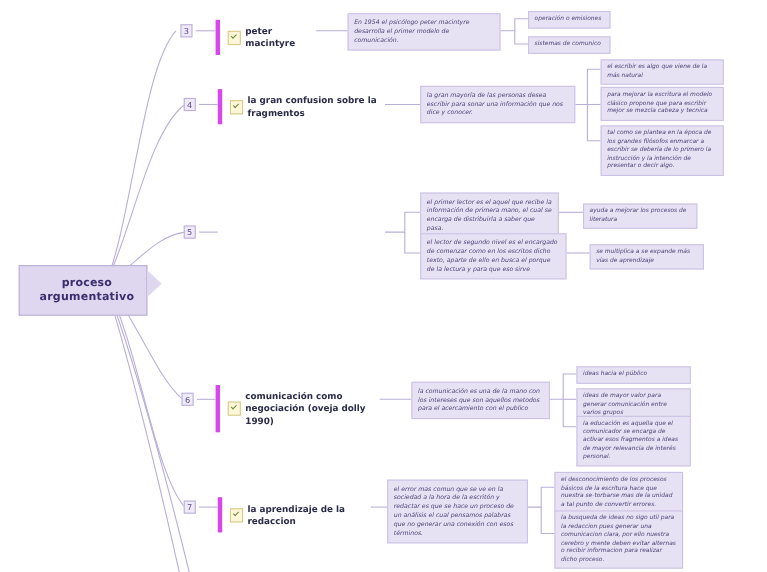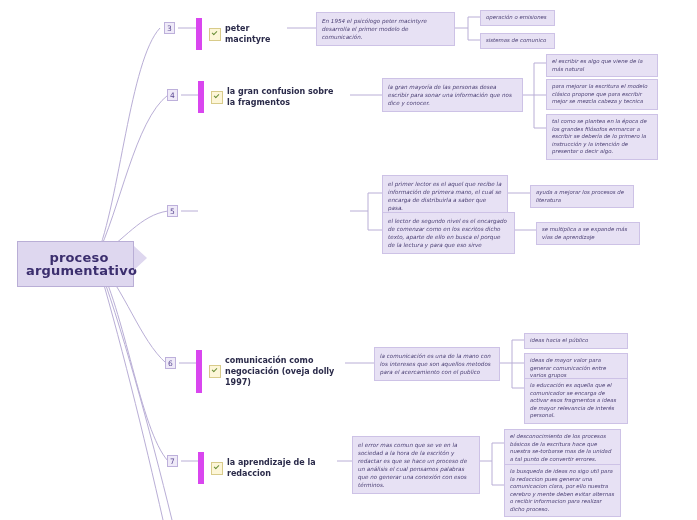--- a/index.html
+++ b/index.html
@@ -30,37 +30,37 @@
   .node {
     position: absolute;
     box-sizing: border-box;
   }
   
   .root {
     background: #ded7ef;
     border: 1px solid #b9aed6;
     color: #3b2e6e;
     font-weight: bold;
-    font-size: 13px;
+    font-size: 10px;
     line-height: 13px;
     text-align: center;
     padding: 9px 1px 9px 8px;
     letter-spacing: 0.2px;
   }
   .root-arrow {
     position: absolute;
     width: 0; height: 0;
     border-top: 12px solid transparent;
     border-bottom: 12px solid transparent;
     border-left: 13px solid #ded7ef;
   }
   
   .topic {
     background: #ffffff;
-    border-left: 6px solid #d946ef;
+    border-left: 4px solid #d946ef;
     color: #2b2b4a;
     font-weight: bold;
     font-size: 8px;
     line-height: 11px;
     padding: 5px 6px 5px 7px;
     display: flex;
     align-items: center;
     gap: 4px;
   }
   .topic .tlabel { display: block; }
@@ -194,21 +194,21 @@
 
   <div class="badge" style="left:167px; top:205px;">5</div>
   <div class="node detail" style="left:382px; top:175px; width:126px;">el primer lector es el aquel que recibe la información de primera mano, el cual se encarga de distribuirla a saber que pasa.</div>
   <div class="node leaf" style="left:530px; top:185px; width:104px;">ayuda a mejorar los procesos de literatura</div>
   <div class="node detail" style="left:382px; top:212px; width:133px;">el lector de segundo nivel es el encargado de comenzar como en los escritos dicho texto, aparte de ello en busca el porque de la lectura y para que eso sirve</div>
   <div class="node leaf" style="left:536px; top:222px; width:104px;">se multiplica a se expande más vías de aprendizaje</div>
 
   <div class="badge" style="left:165px; top:357px;">6</div>
   <div class="node topic" style="left:196px; top:350px; width:149px;">
     <span class="note-icon"></span>
-    <span class="tlabel">comunicación como negociación (oveja dolly 1997)</span>
+    <span class="tlabel">comunicación como negociación (oveja dolly 1990)</span>
   </div>
   <div class="node detail" style="left:374px; top:347px; width:126px;">la comunicación es una de la mano con los intereses que son aquellos metodos para el acercamiento con el publico</div>
   <div class="node leaf" style="left:524px; top:333px; width:104px;">ideas hacia el público</div>
   <div class="node leaf" style="left:524px; top:353px; width:104px;">ideas de mayor valor para generar comunicación entre varios grupos</div>
   <div class="node leaf" style="left:524px; top:378px; width:104px;">la educación es aquella que el comunicador se encarga de activar esos fragmentos a ideas de mayor relevancia de interés personal.</div>
 
   <div class="badge" style="left:167px; top:455px;">7</div>
   <div class="node topic" style="left:198px; top:452px; width:139px;">
     <span class="note-icon"></span>
     <span class="tlabel">la aprendizaje de la redaccion</span>

